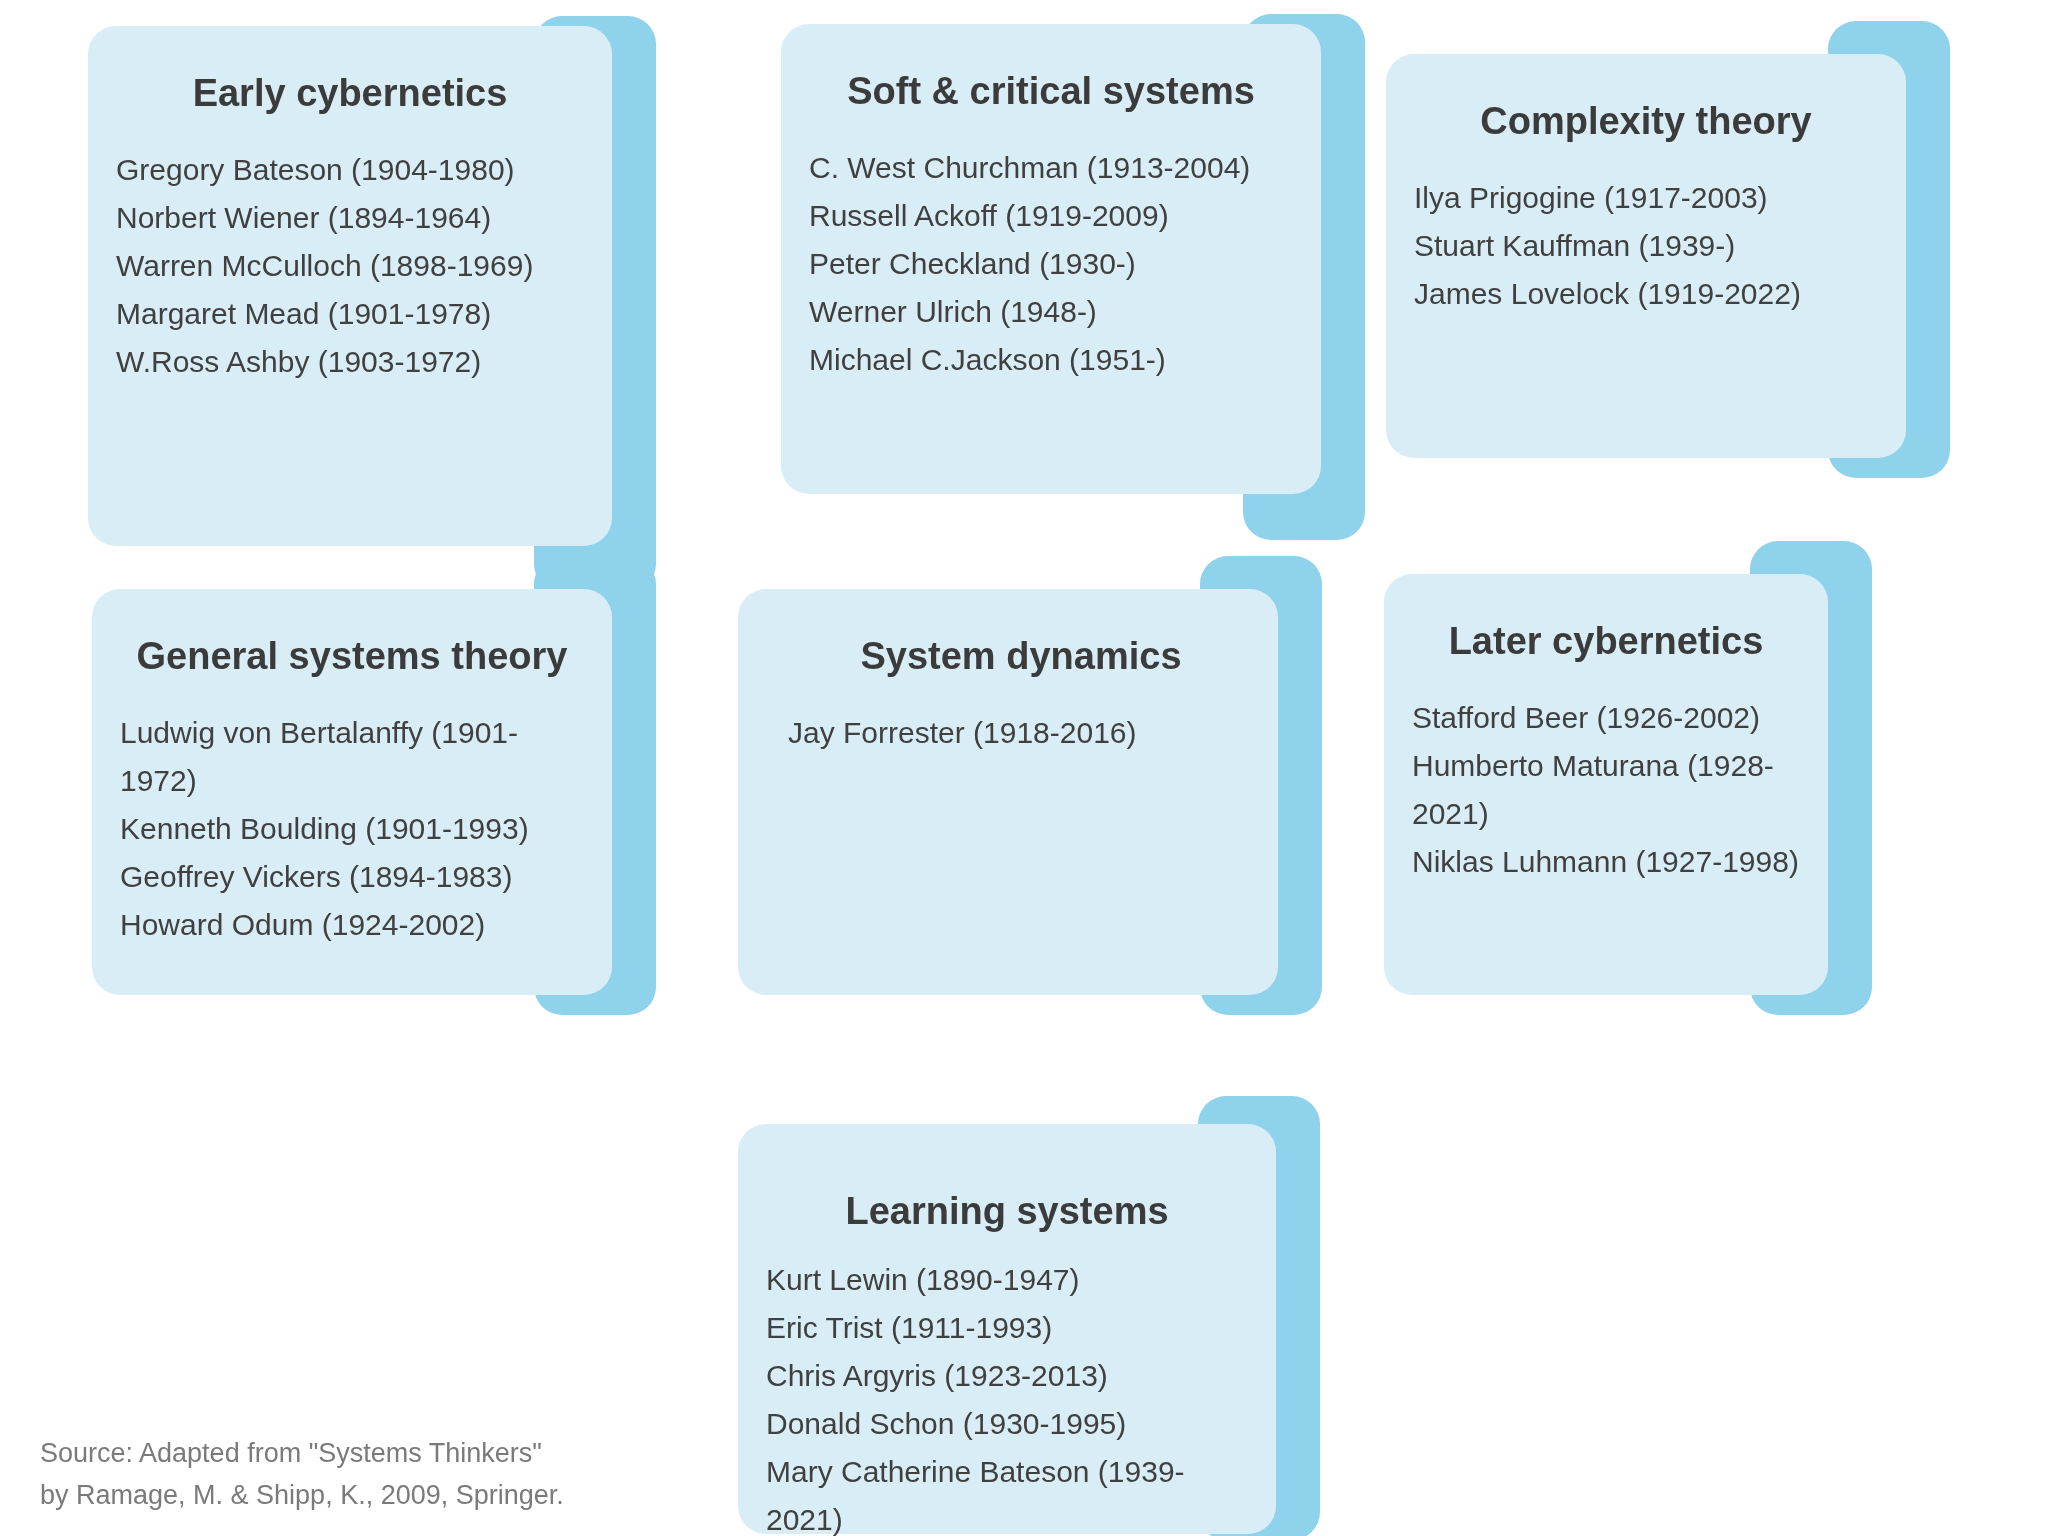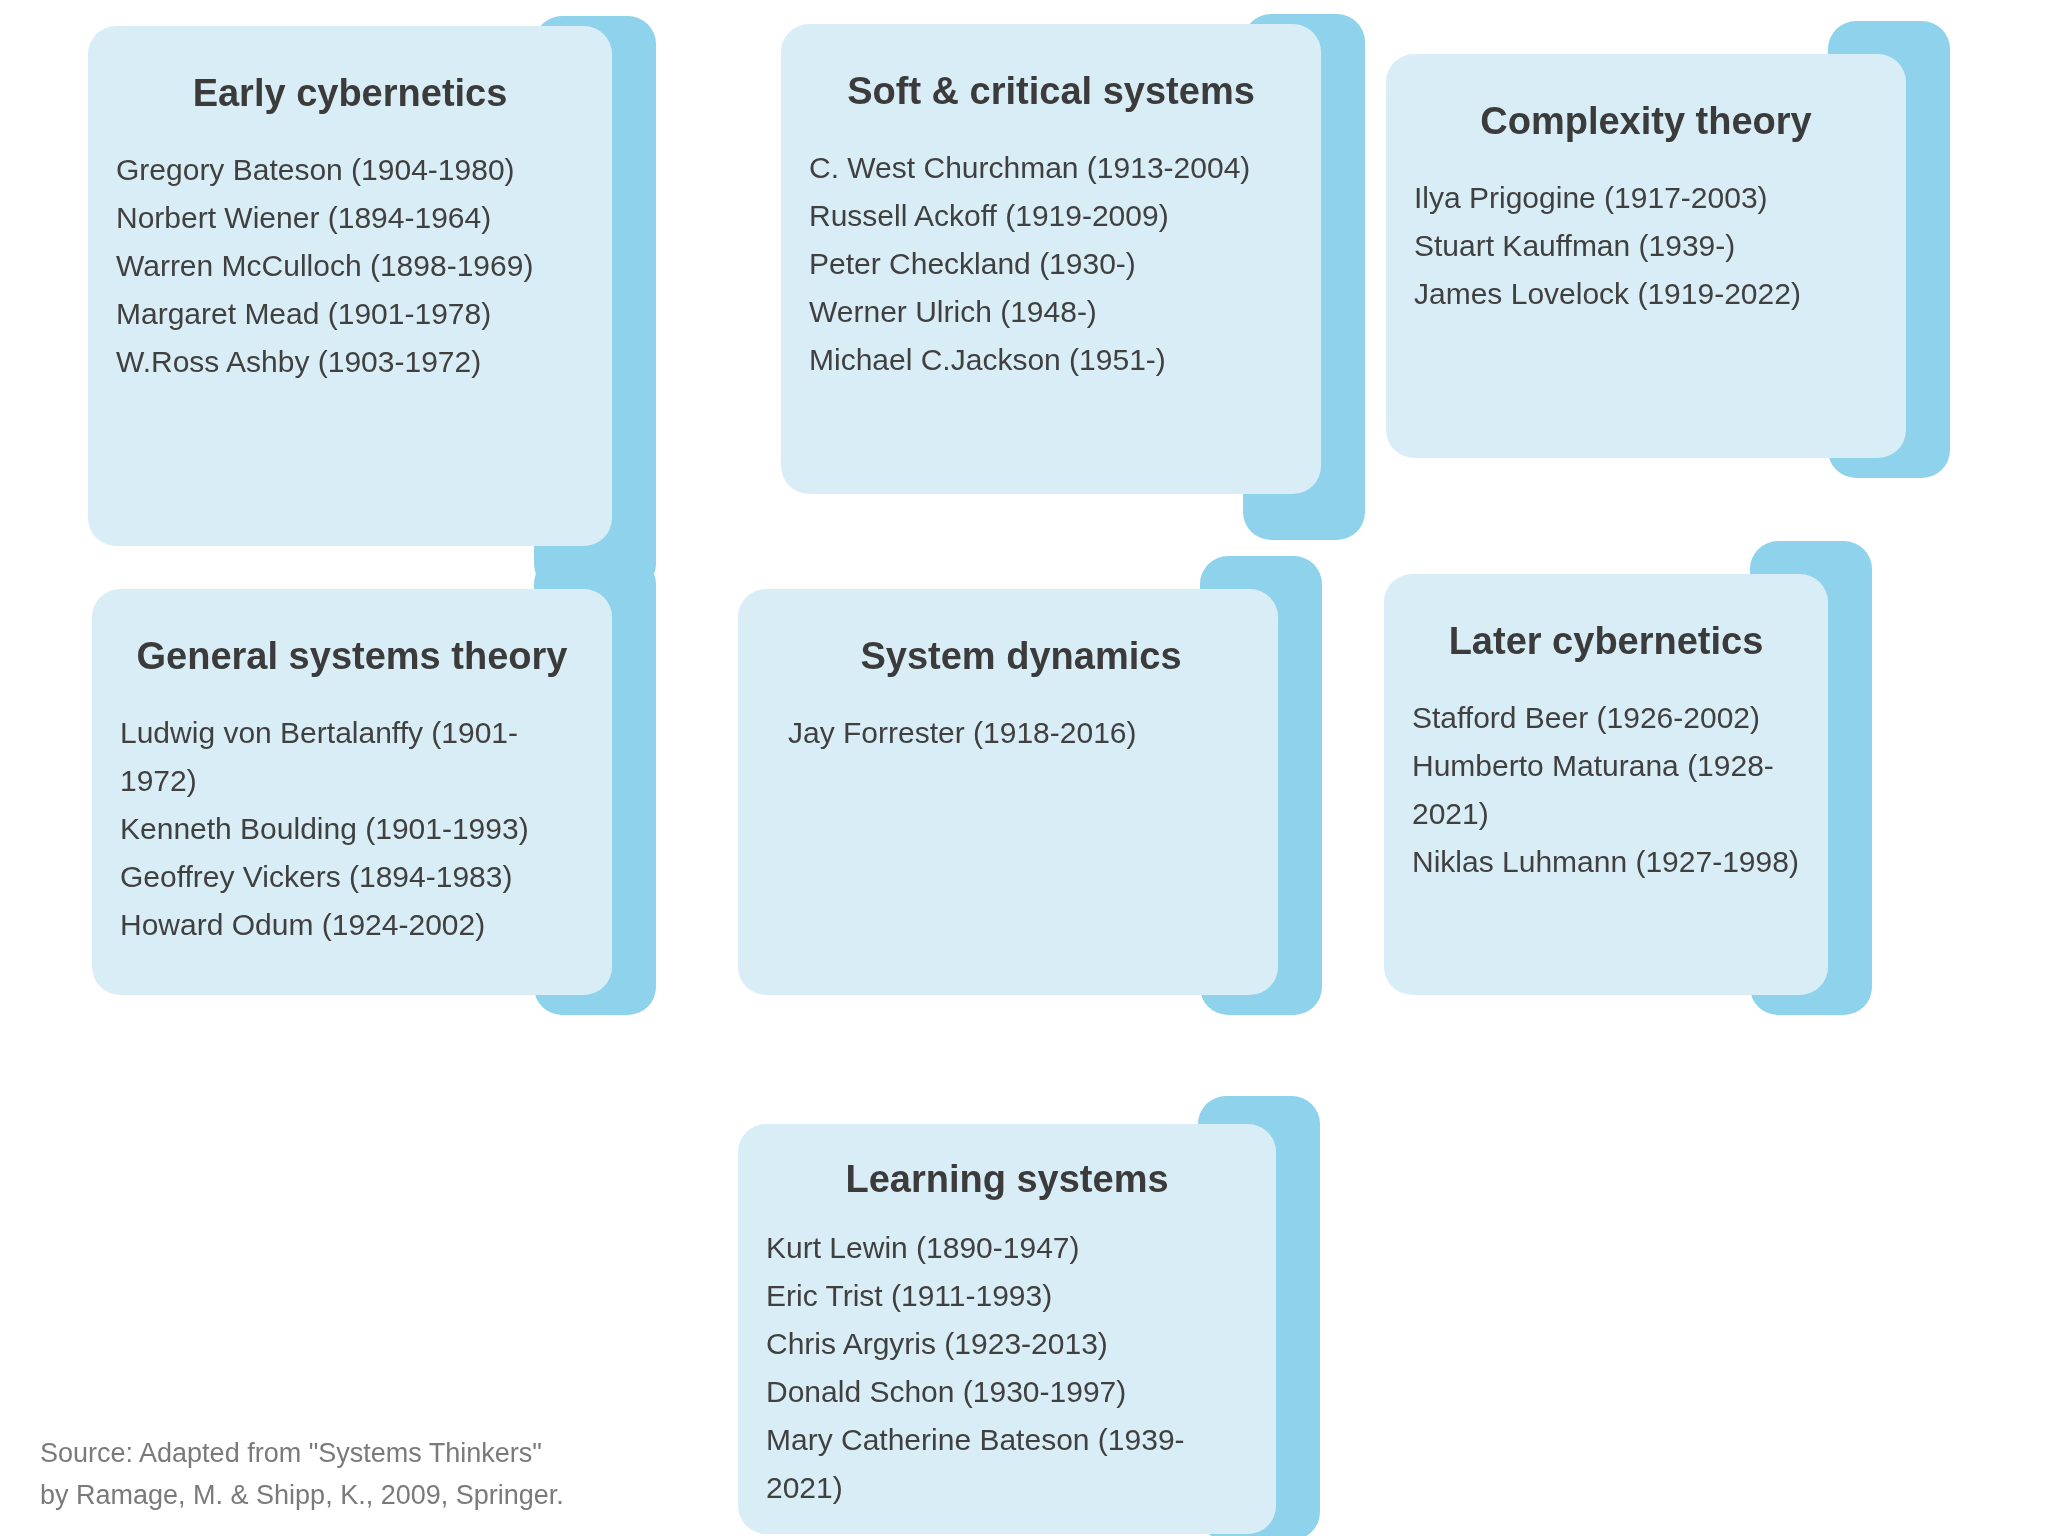--- a/index.html
+++ b/index.html
@@ -33,21 +33,21 @@
   .accent.up{top:-33px;bottom:-20px;}
   .accent.up-short{top:-28px;bottom:-6px;}
   .panel{
     position:absolute;
     inset:0;
     background:var(--card-bg);
     border-radius:28px;
     z-index:1;
     padding:44px 28px 0 28px;
   }
-  .panel.pad-deep{padding-top:32px;}
+  .panel.pad-deep{padding-top:64px;}
   .panel.indent{padding-left:50px;padding-right:24px;}
   .card-title{
     font-size:38px;
     line-height:46px;
     font-weight:700;
     color:var(--title-text);
     text-align:center;
     margin:0 0 30px 0;
   }
   .pad-deep .card-title{margin-bottom:22px;}
@@ -143,21 +143,21 @@
   </div>
 
   <div class="card" style="left:738px;top:1124px;width:538px;height:410px;">
     <div class="accent up-short"></div>
     <div class="panel pad-deep">
       <h2 class="card-title">Learning systems</h2>
       <div class="people">
         <div class="person">Kurt Lewin (1890-1947)</div>
         <div class="person">Eric Trist (1911-1993)</div>
         <div class="person">Chris Argyris (1923-2013)</div>
-        <div class="person">Donald Schon (1930-1997)</div>
+        <div class="person">Donald Schon (1930-1995)</div>
         <div class="person">Mary Catherine Bateson (1939-2021)</div>
       </div>
     </div>
   </div>
 
   <div class="source">
     <div>Source: Adapted from "Systems Thinkers"</div>
     <div>by Ramage, M. &amp; Shipp, K., 2009, Springer.</div>
   </div>
 

